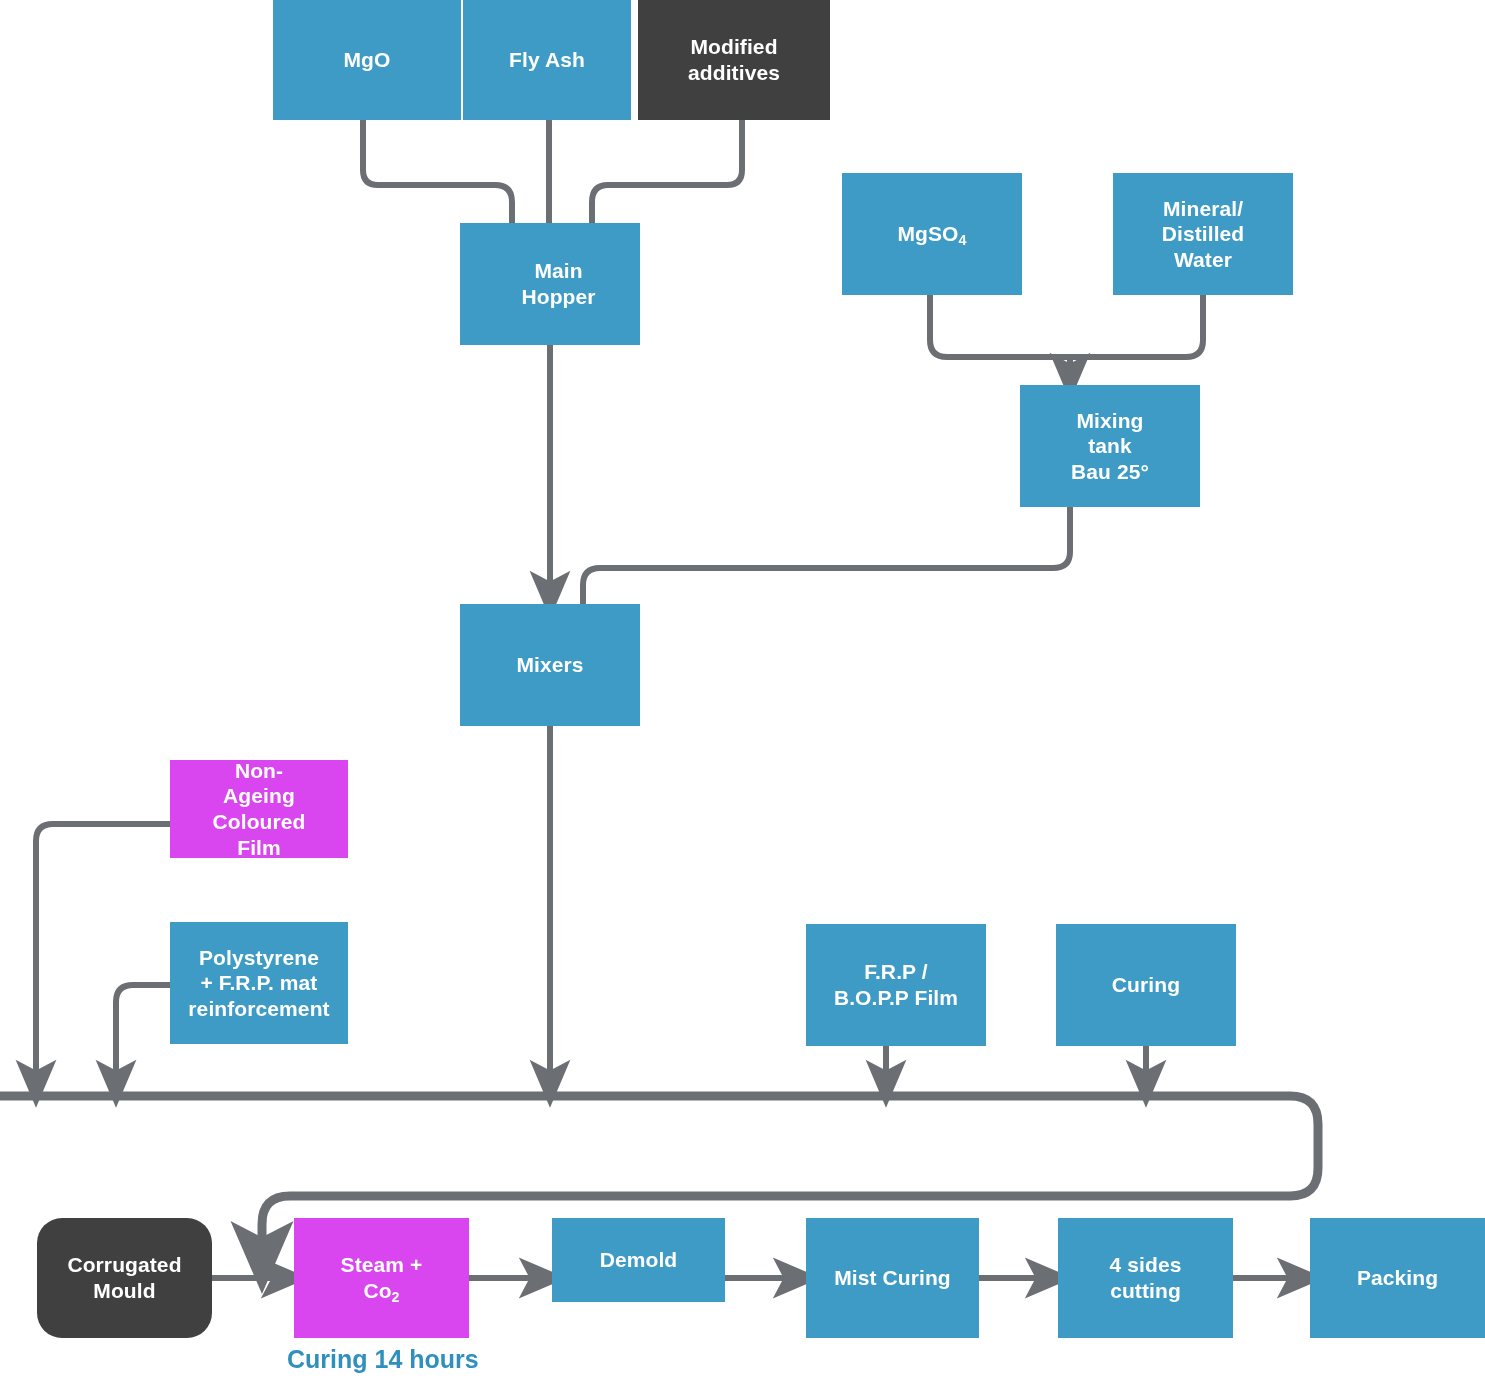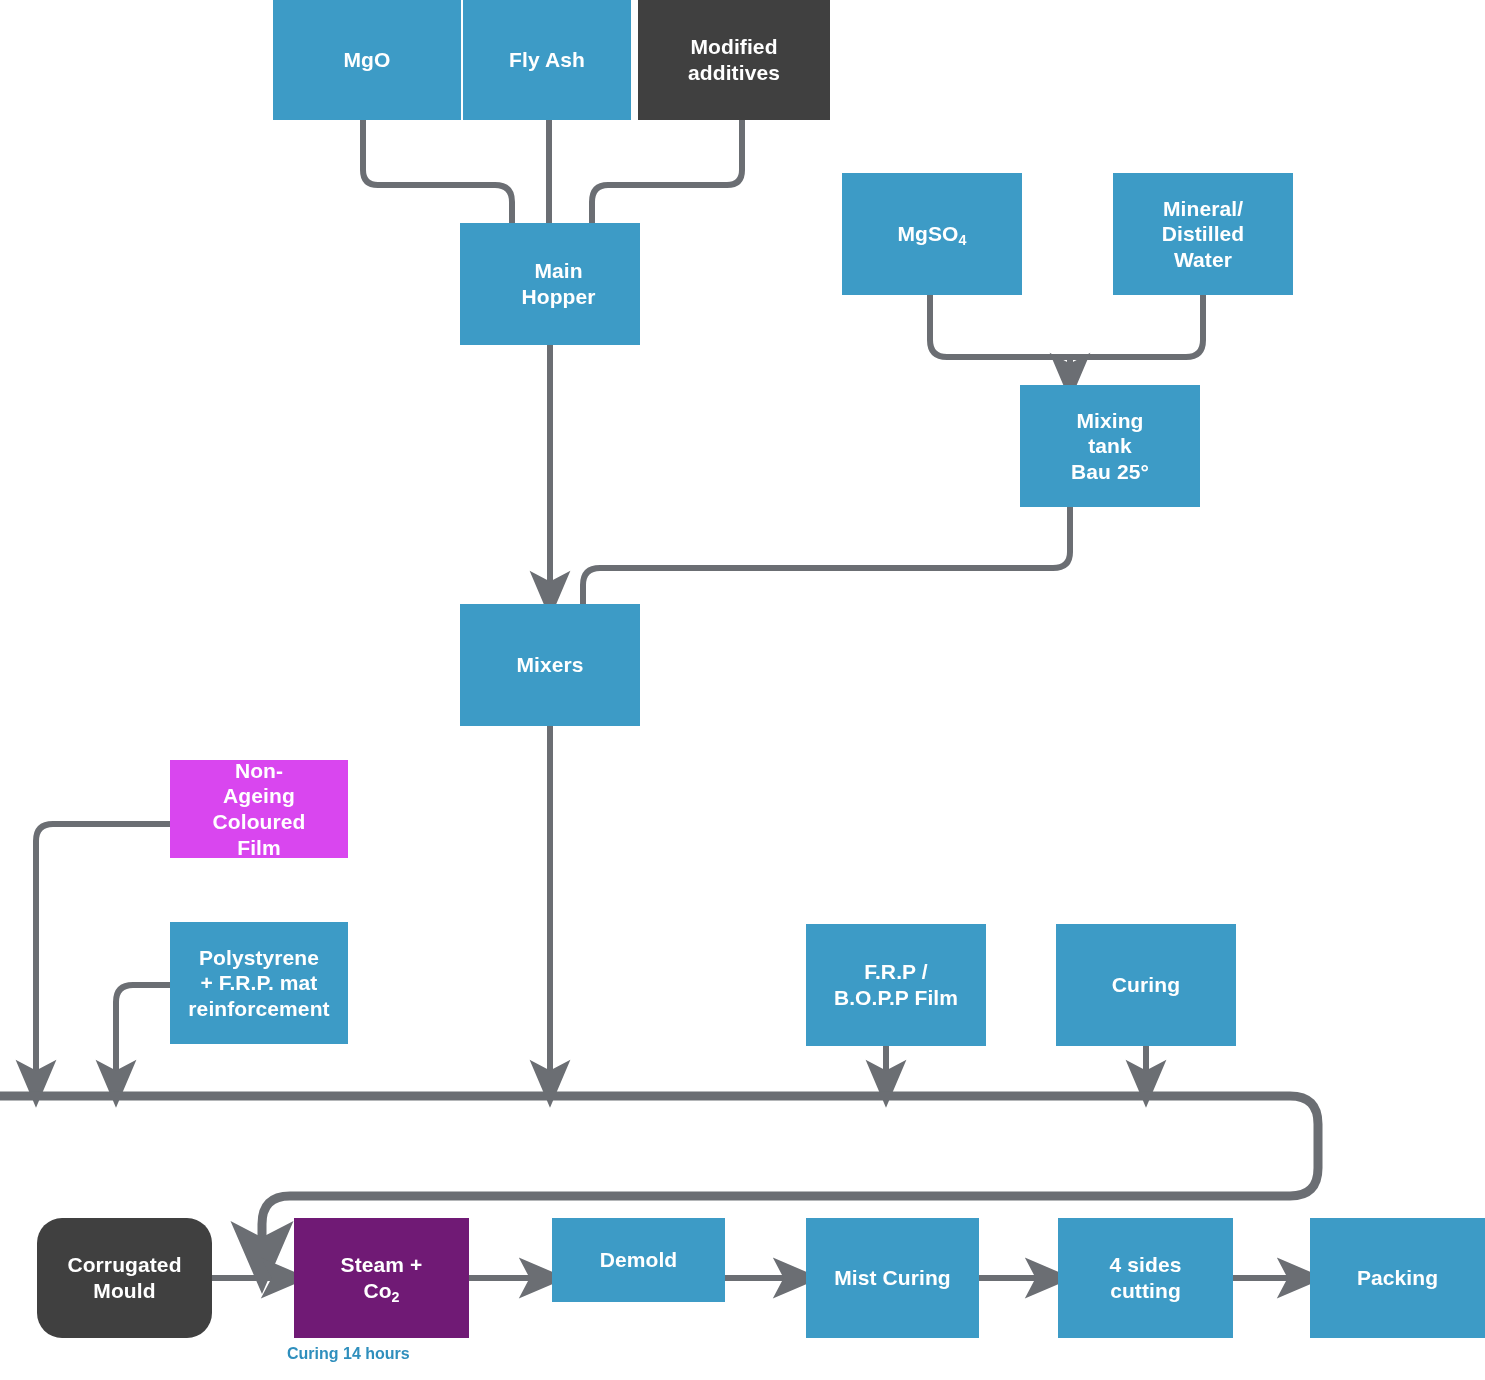--- a/index.html
+++ b/index.html
@@ -40,21 +40,21 @@
     letter-spacing: 0.1px;
   }
   .node .label {
     display: block;
     width: 100%;
   }
   .caption {
     position: absolute;
     color: #2f8fbd;
     font-weight: bold;
-    font-size: 16px;
+    font-size: 25px;
     font-family: "Liberation Sans", sans-serif;
     z-index: 3;
     white-space: nowrap;
   }
   sub {
     font-size: 0.68em;
     vertical-align: baseline;
     position: relative;
     top: 0.3em;
   }
@@ -148,21 +148,21 @@
       </div>
       <div class="node" style="left: 806px; top: 924px; width: 180px; height: 122px; background: rgb(61, 155, 198); color: rgb(255, 255, 255);">
         <span class="label">F.R.P /<br>B.O.P.P Film</span>
       </div>
       <div class="node" style="left: 1056px; top: 924px; width: 180px; height: 122px; background: rgb(61, 155, 198); color: rgb(255, 255, 255);">
         <span class="label">Curing</span>
       </div>
       <div class="node" style="left: 37px; top: 1218px; width: 175px; height: 120px; background: #404040; color: rgb(255, 255, 255); border-radius: 25px;">
         <span class="label">Corrugated<br>Mould</span>
       </div>
-      <div class="node" style="left: 294px; top: 1218px; width: 175px; height: 120px; background: #701a75; color: rgb(255, 255, 255);">
+      <div class="node" style="left: 294px; top: 1218px; width: 175px; height: 120px; background: #d946ef; color: rgb(255, 255, 255);">
         <span class="label">Steam +<br>Co<sub>2</sub></span>
       </div>
       <div class="node" style="left: 552px; top: 1218px; width: 173px; height: 84px; background: rgb(61, 155, 198); color: rgb(255, 255, 255);">
         <span class="label">Demold</span>
       </div>
       <div class="node" style="left: 806px; top: 1218px; width: 173px; height: 120px; background: rgb(61, 155, 198); color: rgb(255, 255, 255);">
         <span class="label">Mist Curing</span>
       </div>
       <div class="node" style="left: 1058px; top: 1218px; width: 175px; height: 120px; background: rgb(61, 155, 198); color: rgb(255, 255, 255);">
         <span class="label">4 sides<br>cutting</span>

